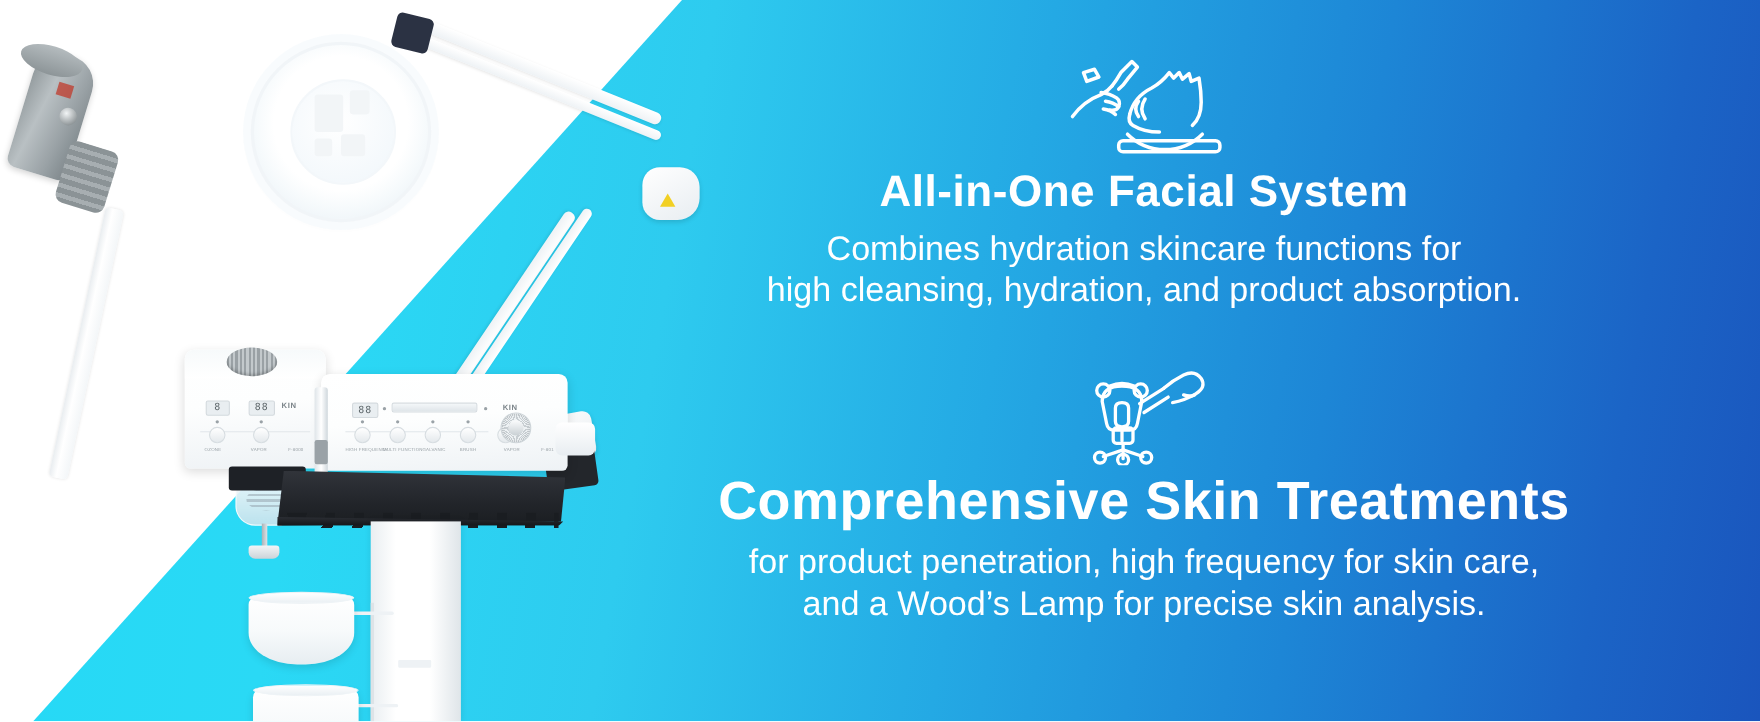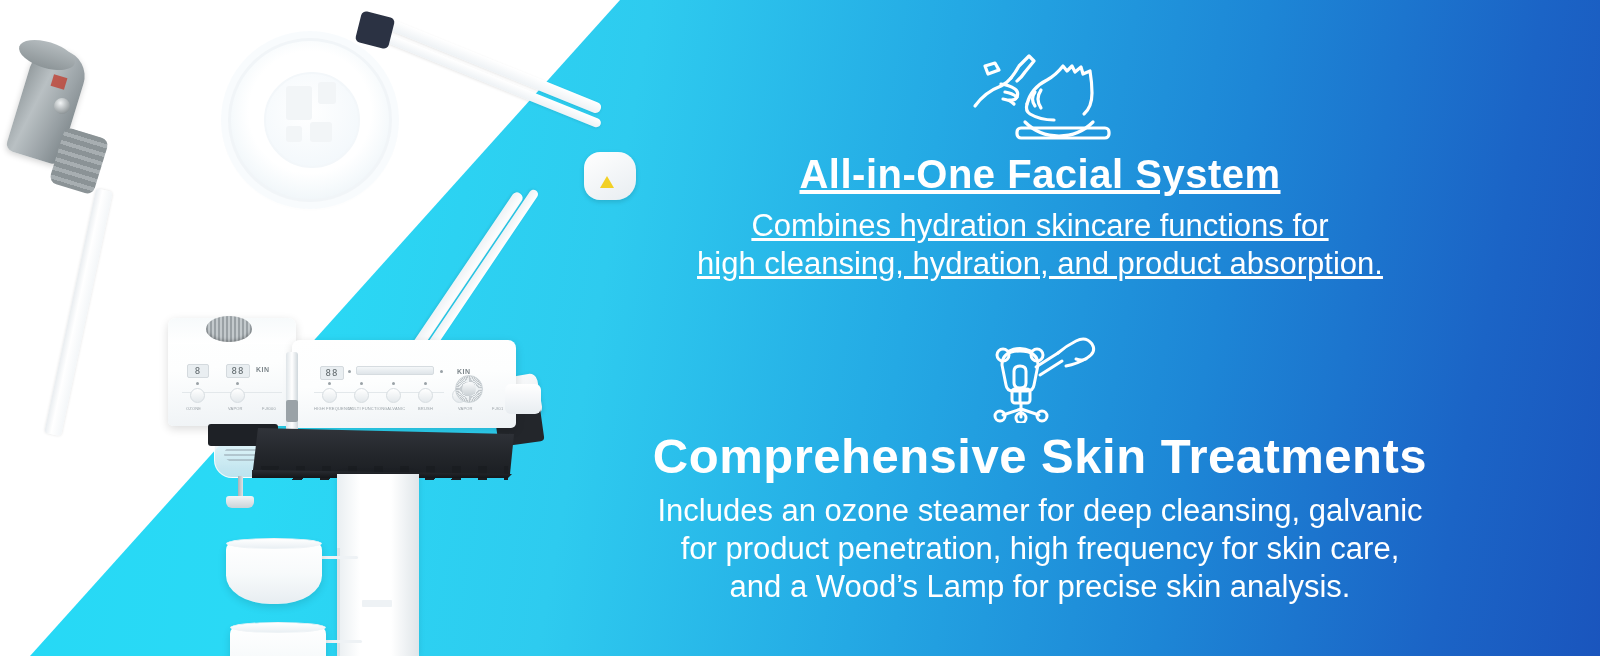--- a/index.html
+++ b/index.html
@@ -60,21 +60,21 @@
     white-space:nowrap;
   }
   .feature-desc {
     color:#ffffff;
     font-weight:400;
     line-height:1.22;
   }
   .feature-desc .line { display:block; white-space:nowrap; }
 
   
-  #feature-1 { margin-top:40px;text-decoration:underline; }
+  #feature-1 { margin-top:40px; }
   #feature-1 .feature-icon { height:105px; }
   #feature-1 .feature-title { font-size:40px; margin-top:8px; }
   #feature-1 .feature-desc { font-size:31px; margin-top:12px; }
 
   
   #feature-2 { margin-top:42px; }
   #feature-2 .feature-icon { height:100px; }
   #feature-2 .feature-title { font-size:49px; margin-top:6px; }
   #feature-2 .feature-desc { font-size:31px; margin-top:10px; }
 
@@ -561,19 +561,18 @@
           <path d="M45 82 l-18 6"></path>
           <path d="M45 82 l18 6"></path>
           <path d="M45 82 v8"></path>
           <circle cx="24" cy="89" r="5"></circle>
           <circle cx="66" cy="89" r="5"></circle>
           <circle cx="45" cy="91" r="5"></circle>
         </svg>
       </div>
       <div class="feature-title">Comprehensive Skin Treatments</div>
       <div class="feature-desc">
-        <span class="line">Includes an ozone steamer for deep cleansing, galvanic</span>
         <span class="line">for product penetration, high frequency for skin care,</span>
         <span class="line">and a Wood’s Lamp for precise skin analysis.</span>
       </div>
     </div>
   </div>
 </div>
 
 </body></html>

